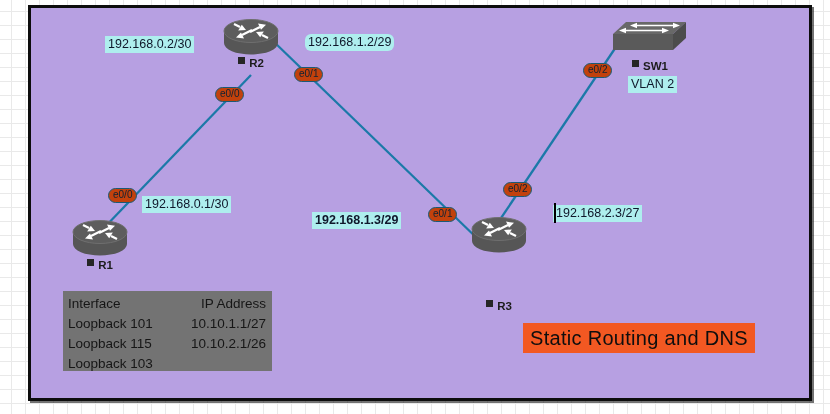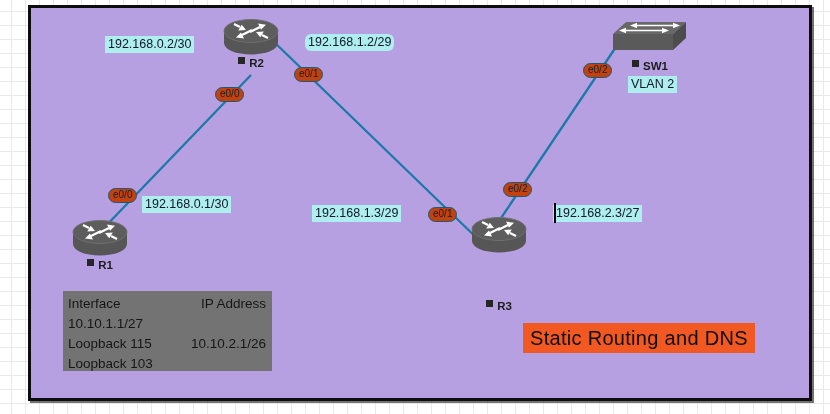--- a/index.html
+++ b/index.html
@@ -140,33 +140,34 @@
 <div class="badge" style="left:215px; top:87px;">e0/0</div>
 <div class="badge" style="left:294px; top:67px;">e0/1</div>
 <div class="badge" style="left:108px; top:188px;">e0/0</div>
 <div class="badge" style="left:428px; top:207px;">e0/1</div>
 <div class="badge" style="left:503px; top:182px;">e0/2</div>
 <div class="badge" style="left:583px; top:63px;">e0/2</div>
 
 <div class="iplabel" style="left:105px; top:36px;">192.168.0.2/30</div>
 <div class="iplabel" style="left:305px; top:34px;border-radius:6px;">192.168.1.2/29</div>
 <div class="iplabel" style="left:142px; top:196px;">192.168.0.1/30</div>
-<div class="iplabel" style="left:312px; top:205px;">192.168.1.3/29</div>
+<div class="iplabel" style="left:312px; top:212px;font-weight:bold;">192.168.1.3/29</div>
 <div class="iplabel" style="left:553px; top:205px;">
   <span class="caret"></span>
   <span>192.168.2.3/27</span>
 </div>
 <div class="iplabel" style="left:628px; top:76px;">VLAN 2</div>
 
 <div class="loop-table">
   <div class="trow">
     <span>Interface</span>
     <span>IP Address</span>
   </div>
   <div class="trow">
+    <span>Loopback 101</span>
     <span>10.10.1.1/27</span>
   </div>
   <div class="trow">
     <span>Loopback 115</span>
     <span>10.10.2.1/26</span>
   </div>
   <div class="trow">
     <span>Loopback 103</span>
   </div>
 </div>

